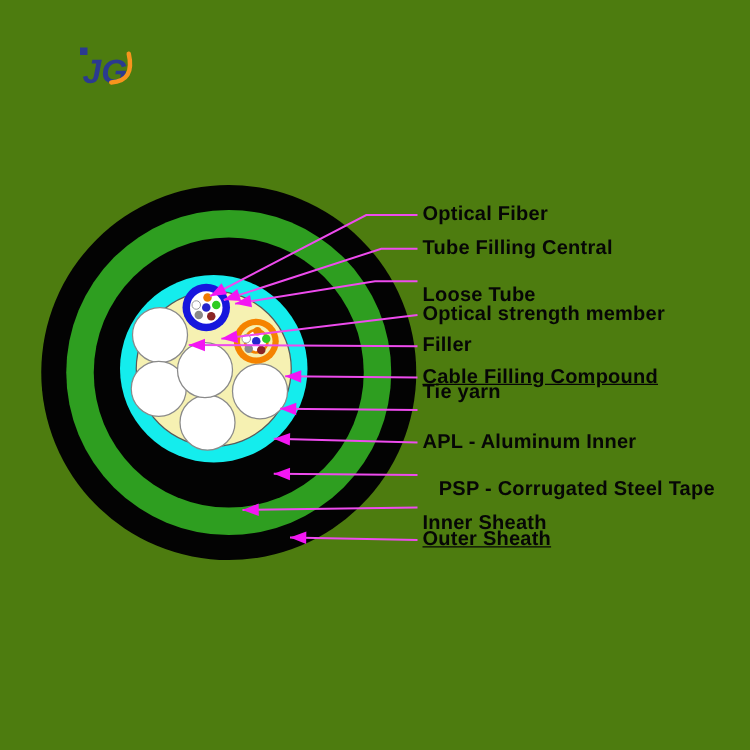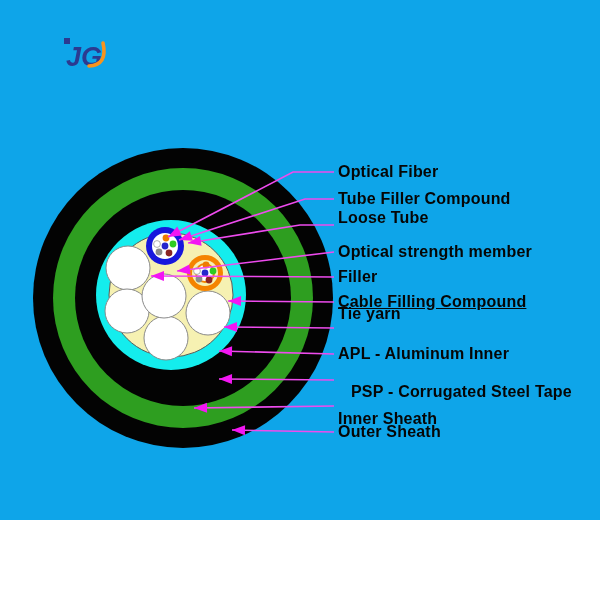--- a/index.html
+++ b/index.html
@@ -1,16 +1,16 @@
 <!DOCTYPE html>
 <html><head>
 <meta charset="utf-8">
 <style>
   html,body{margin:0;padding:0;background:#fff;}
-  .screen{position:relative;width:600px;height:520px;background:#0ea5e9;overflow:hidden;
+  .screen{position:relative;width:600px;height:600px;background:#4d7c0f;overflow:hidden;
           font-family:"Liberation Sans",sans-serif;}
   .logo{position:absolute;left:58px;top:30px;}
   #cable-svg{position:absolute;left:0;top:0;}
   .part-label{position:absolute;left:338px;transform:translateY(-50%);
               font:700 16px "Liberation Sans",sans-serif;color:#060606;
               white-space:nowrap;letter-spacing:.2px;}
 </style>
 </head>
 <body>
 
@@ -75,25 +75,25 @@
         <polygon points="219,379 232.04298515165965,374.1132282298448 231.95603191731527,384.11285017945056" fill="#f316f3"></polygon>
         <polyline points="334,406 194,408" fill="none" stroke="#ee4bee" stroke-width="1.6"></polyline>
         <polygon points="194,408 206.9272523884794,402.8148147878254 207.07009495630788,412.81379453582053" fill="#f316f3"></polygon>
         <polyline points="334,432 232,430" fill="none" stroke="#ee4bee" stroke-width="1.6"></polyline>
         <polygon points="232,430 245.09552205620963,425.2558138658642 244.8994813068652,435.25389208243143" fill="#f316f3"></polygon>
       </g>
   </svg>
 
   <div id="labels">
       <div class="part-label" style="top: 172px; color: rgb(6, 6, 6); text-align: center;">Optical Fiber</div>
-      <div class="part-label" style="top: 199px; color: rgb(6, 6, 6);">Tube Filler Compound</div>
-      <div class="part-label" style="top: 218px; color: rgb(6, 6, 6); text-align: right;">Loose Tube</div>
+      <div class="part-label" style="top: 199px; color: rgb(6, 6, 6);">Tube Filling Central</div>
+      <div class="part-label" style="top: 237px; color: rgb(6, 6, 6); text-align: right;">Loose Tube</div>
       <div class="part-label" style="top: 252px; color: rgb(6, 6, 6);">Optical strength member</div>
       <div class="part-label" style="top: 277px; color: rgb(6, 6, 6);">Filler</div>
       <div class="part-label" style="top: 302px; color: rgb(6, 6, 6); text-decoration: underline;">Cable Filling Compound</div>
       <div class="part-label" style="top: 314px; color: rgb(6, 6, 6);">Tie yarn</div>
       <div class="part-label" style="top: 354px; color: rgb(6, 6, 6);">APL - Aluminum Inner</div>
       <div class="part-label" style="top: 380px; color: rgb(6, 6, 6); margin-top: 39px;">Inner Sheath</div>
       <div class="part-label" style="top: 392px; color: rgb(6, 6, 6); margin-left: 13px;">PSP - Corrugated Steel Tape</div>
-      <div class="part-label" style="top: 432px; color: rgb(6, 6, 6);">Outer Sheath</div>
+      <div class="part-label" style="top: 432px; color: rgb(6, 6, 6); text-decoration: underline;">Outer Sheath</div>
     </div>
 
 </div>
 
 </body></html>

